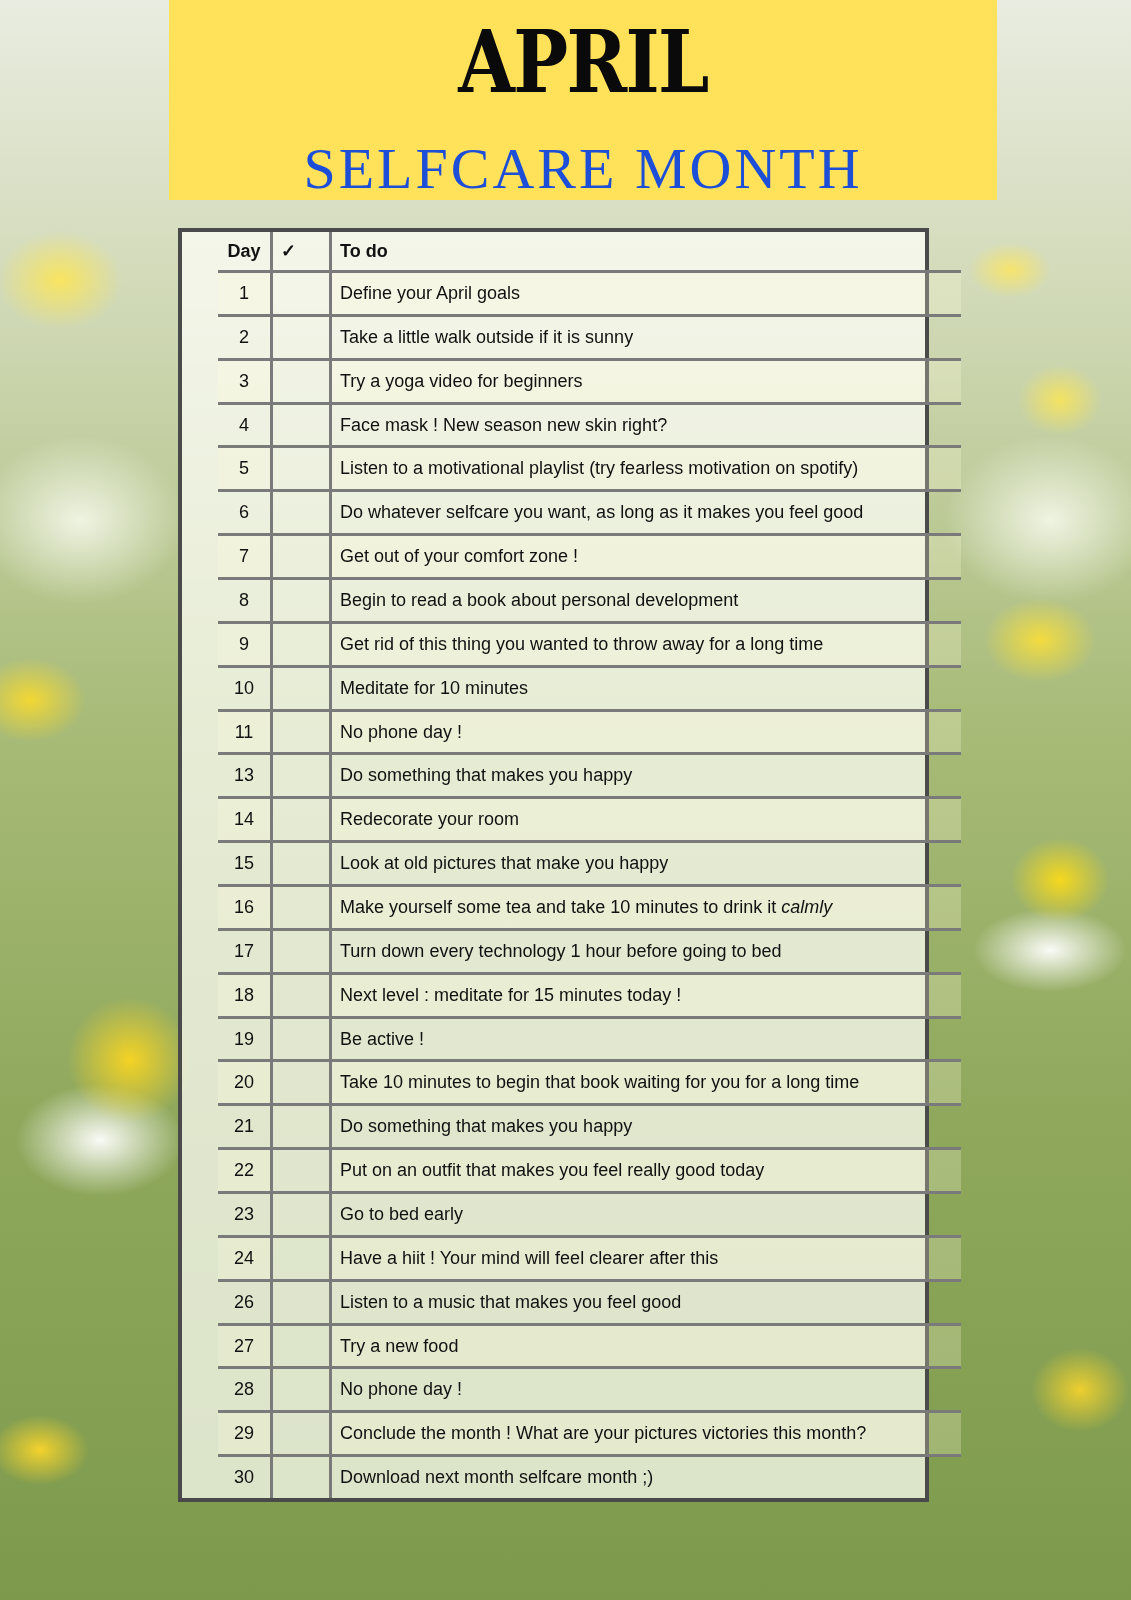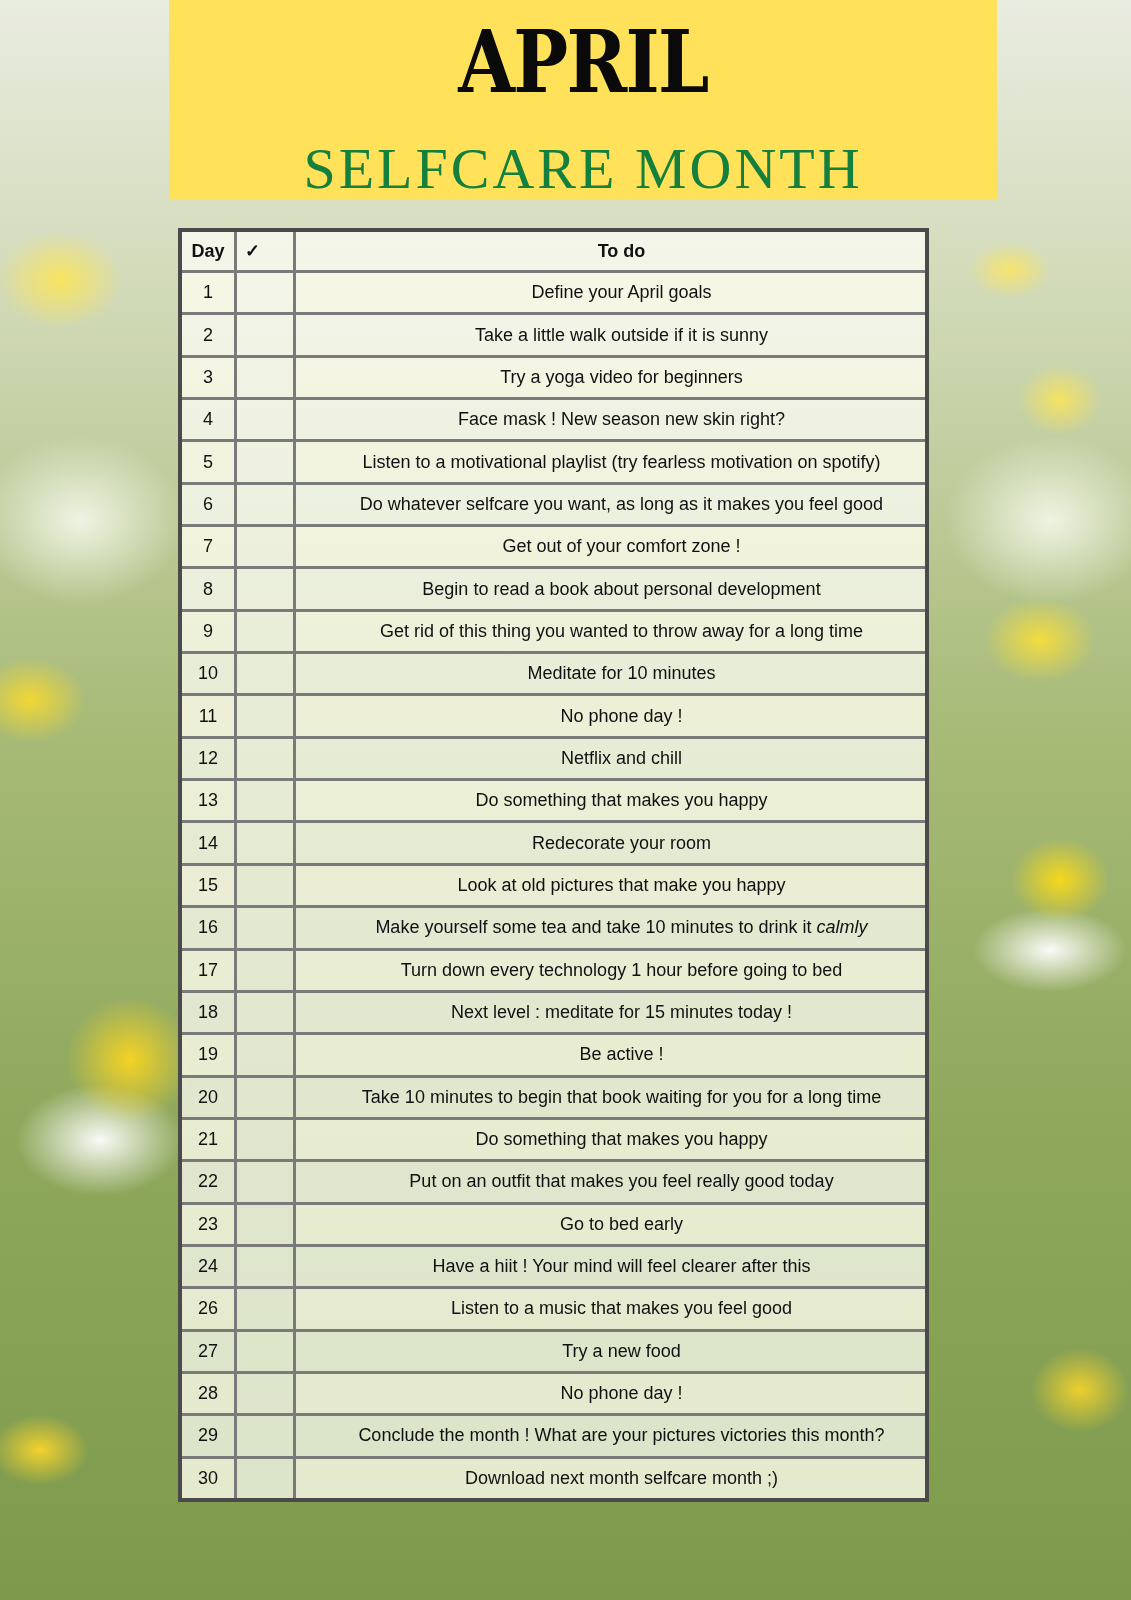--- a/index.html
+++ b/index.html
@@ -28,41 +28,41 @@
   }
   .title {
     position: absolute; left: 0; right: 0; top: 14px;
     font-family: "DejaVu Serif", serif; font-weight: bold;
     font-size: 86px; line-height: 96px; color: #0a0a0a; letter-spacing: -2px;
     transform: scaleX(0.85);
   }
   .subtitle {
     position: absolute; left: 0; right: 0; top: 138px;
     font-family: "Liberation Serif", serif; font-size: 58px; line-height: 62px;
-    color: #15803d; letter-spacing: 3px;
+    color: #1d4ed8; letter-spacing: 3px;
   }
   .table-wrap {
     position: absolute; left: 178px; top: 228px; width: 751px; height: 1274px;
     box-sizing: border-box; border: 4px solid #4a4a4a;
     background: rgba(255,255,250,0.72);
   }
-  table { border-collapse: collapse; width: 100%; height: 100%; table-layout: fixed; }
+  table { border-collapse: collapse; width: 100%; height: 100%; table-layout: fixed; margin-left: 36px; }
   td, th {
     border: 3px solid #7a7a7a; font-size: 18px; color: #111;
     padding: 0; height: 38px;
   }
   tr:first-child th { border-top: none; }
   tr:last-child td { border-bottom: none; }
   th:first-child, td:first-child { border-left: none; }
   th:last-child, td:last-child { border-right: none; }
   th { font-weight: bold; text-align: left; }
   .col-day { width: 52px; text-align: center; }
   th.col-day { text-align: center; }
   .col-check { width: 48px; text-align: left; padding-left: 8px; }
-  .col-todo { padding-left: 22px; text-align: center; }
+  .col-todo { padding-left: 8px; text-align: left; }
   tr:nth-child(odd) td.col-todo, tr:nth-child(odd) td.col-day { background: rgba(255,250,220,0.25); }
   .footer-band {
     position: absolute; left: 272px; top: 1608px; width: 564px; height: 77px;
     background: #ffe15a; text-align: center;
   }
   .footer-text {
     position: absolute; left: 0; right: 0; top: 8px;
     font-family: "DejaVu Serif", serif; font-weight: bold; font-size: 28px;
     letter-spacing: -1px; color: #111; transform: scaleX(0.92);
   }
@@ -135,25 +135,20 @@
           <td class="col-day">10</td>
           <td class="col-check"></td>
           <td class="col-todo"><span>Meditate for 10 minutes</span></td>
         </tr>
         <tr>
           <td class="col-day">11</td>
           <td class="col-check"></td>
           <td class="col-todo"><span>No phone day !</span></td>
         </tr>
         <tr>
-          <td class="col-day">12</td>
-          <td class="col-check"></td>
-          <td class="col-todo"><span>Netflix and chill</span></td>
-        </tr>
-        <tr>
           <td class="col-day">13</td>
           <td class="col-check"></td>
           <td class="col-todo"><span>Do something that makes you happy</span></td>
         </tr>
         <tr>
           <td class="col-day">14</td>
           <td class="col-check"></td>
           <td class="col-todo"><span>Redecorate your room</span></td>
         </tr>
         <tr>

